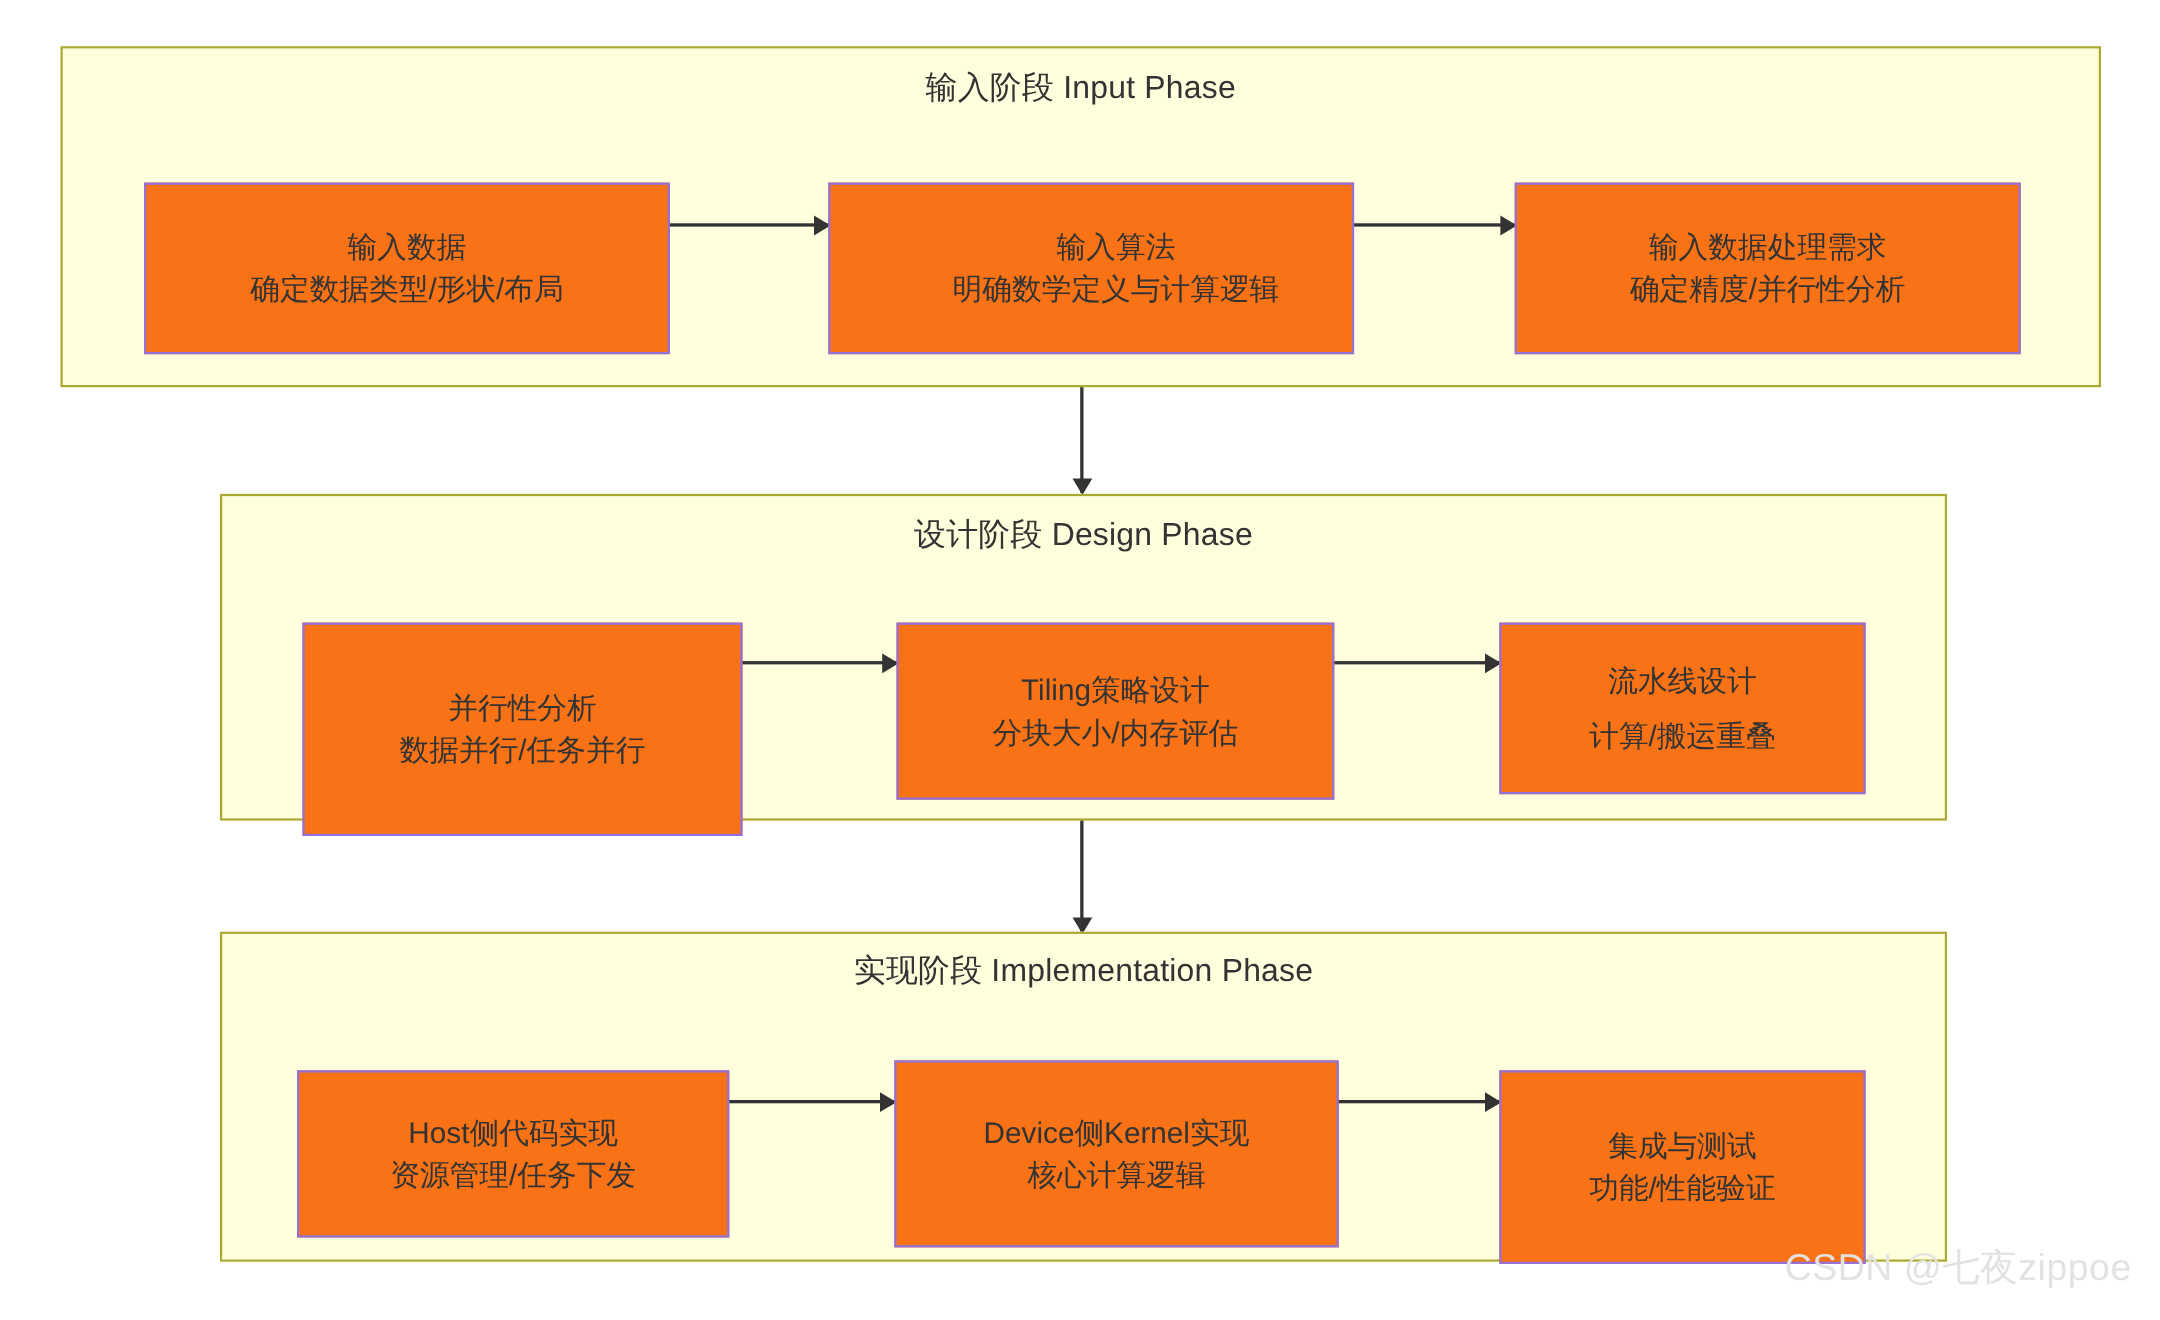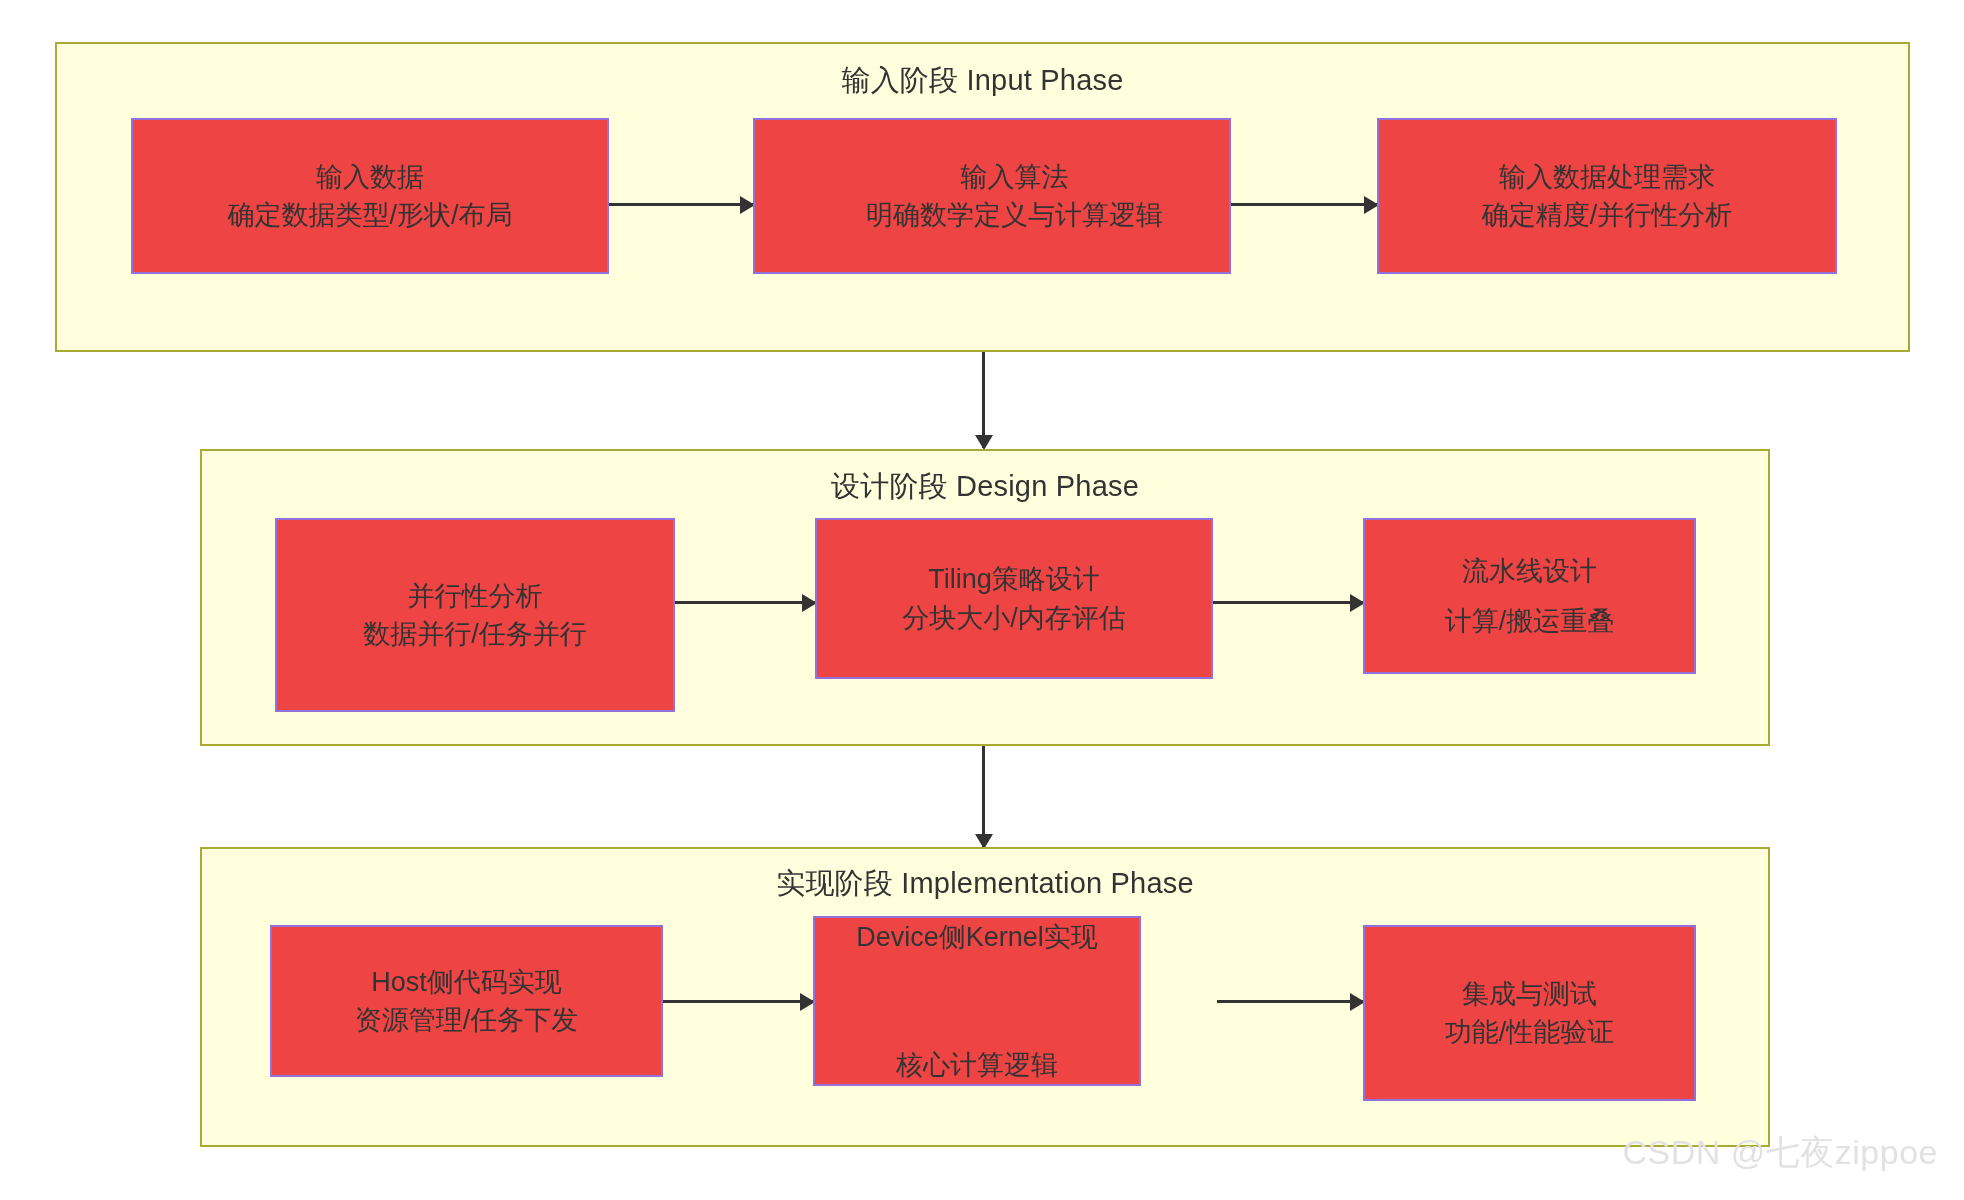--- a/index.html
+++ b/index.html
@@ -37,30 +37,31 @@
     font-size: 29px;
     color: #333333;
     line-height: 1.25;
     letter-spacing: 0.2px;
     white-space: pre-line;
   }
 
   
   .node {
     position: absolute;
-    background: #ef4444;
+    background: #f97316;
     border: 2px solid #9370db;
     box-sizing: border-box;
     display: flex;
     flex-direction: column;
     align-items: center;
     justify-content: center;
     color: #333333;
     font-size: 27px;
     line-height: 1.42;
+    margin-top: 48px;
   }
   .node .l1, .node .l2 { display: block; white-space: nowrap; }
 
   
   .h-arrow {
     position: absolute;
     height: 3px;
     background: #333333;
   }
   .h-arrow::after {
@@ -162,21 +163,21 @@
     <div class="phase-title" style="top:16px; left:245px; right:245px;">实现阶段 Implementation Phase</div>
   </div>
 
   <div class="node" style="left:270px; top:925px; width:393px; height:152px;">
     <span class="l1">Host侧代码实现</span>
     <span class="l2">资源管理/任务下发</span>
   </div>
 
   <div class="h-arrow" style="left:663px; top:1000px; width:150px;"></div>
 
-  <div class="node" style="left:813px; top:916px; width:328px; height:170px;justify-content:space-between;">
+  <div class="node" style="left:813px; top:916px; width:404px; height:170px;">
     <span class="l1">Device侧Kernel实现</span>
     <span class="l2">核心计算逻辑</span>
   </div>
 
   <div class="h-arrow" style="left:1217px; top:1000px; width:146px;"></div>
 
   <div class="node" style="left:1363px; top:925px; width:333px; height:176px;">
     <span class="l1">集成与测试</span>
     <span class="l2">功能/性能验证</span>
   </div>

